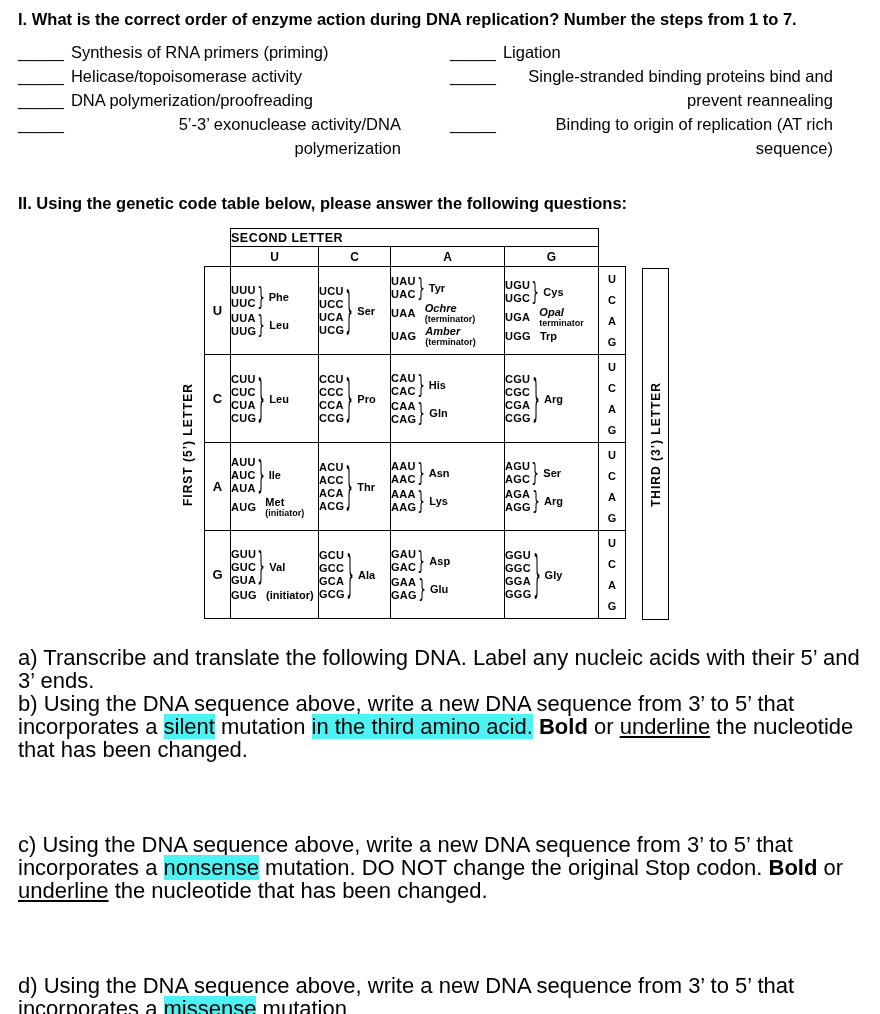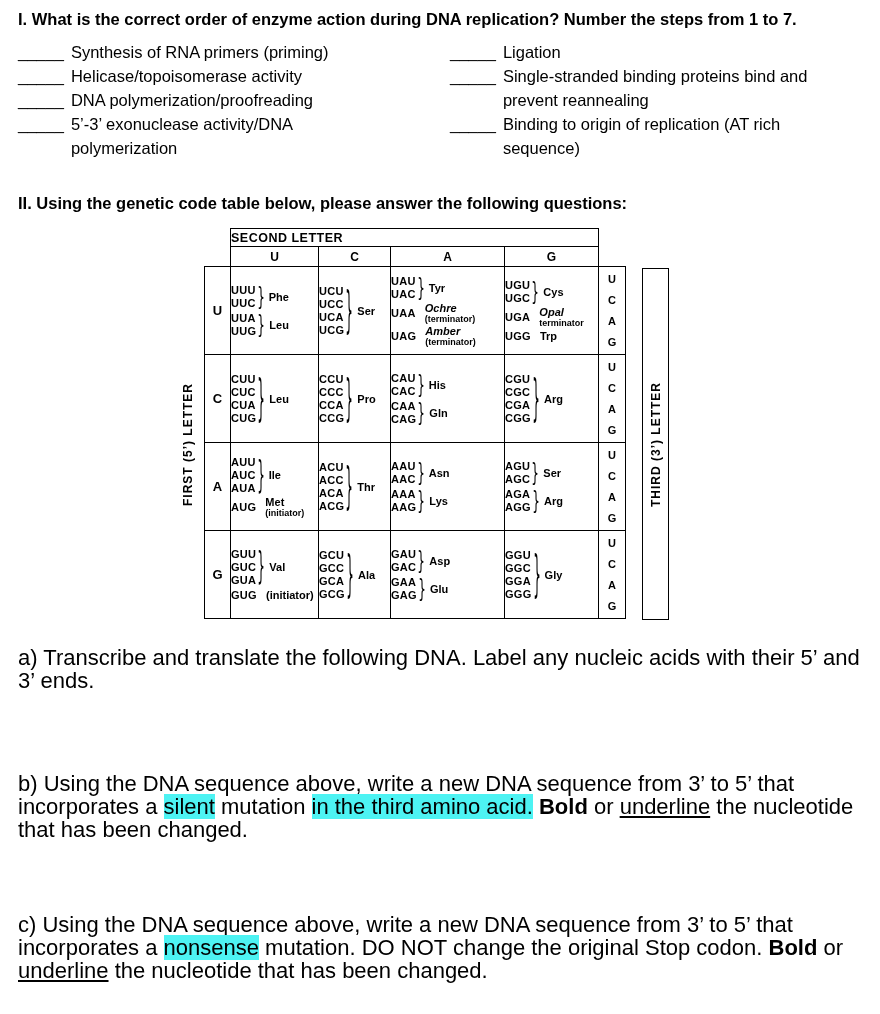--- a/index.html
+++ b/index.html
@@ -8,21 +8,21 @@
   .page { width:880px; min-height:1014px; padding:8px 18px 24px 18px; position:relative; }
 
   .h { font-weight:bold; font-size:16.5px; line-height:22px; margin:0; }
   .sp { margin-top:32px; }
 
   
   .q1 { display:flex; margin-top:10px; font-size:16.5px; }
   .q1col { display:flex; flex-direction:column; }
   .q1col.leftcol { width:432px; }
   .q1col.rightcol { width:400px; }
-  .item { display:flex; line-height:24px; }
+  .item { display:flex; line-height:24px;text-align:right; }
   .blank { white-space:pre; margin-right:7px; }
   .itext { max-width:330px; }
 
   
   .gc-wrap { display:flex; align-items:flex-start; margin:14px 0 0 160px; width:max-content; }
   .vlabel { writing-mode:vertical-rl; transform:rotate(180deg); font-weight:bold;
             font-size:12px; letter-spacing:1px; white-space:nowrap; }
   .left-label-wrap { height:352px; margin-top:40px; display:flex; align-items:center;
                      justify-content:center; margin-right:6px; width:20px; }
   .right-label-box { height:352px; margin-top:40px; border:1px solid #000; display:flex;
@@ -51,21 +51,21 @@
   .lsub { font-size:9px; line-height:10px; }
   .ital { font-style:italic; }
 
   
   .para { font-size:22px; line-height:23px; margin:0; max-width:844px; }
   .qa-para { margin-top:26px; }
   .dna-line { margin:14px 0 0 60px; font-family:"Liberation Serif", serif; font-size:16px; }
   .dna-label { font-weight:bold; margin-right:28px; font-family:"Liberation Sans", sans-serif; }
   .prime { font-weight:bold; }
   .seq { letter-spacing:3px; word-spacing:3px; margin:0 26px 0 34px; }
-  .qb-para { margin-top:80px; }
+  .qb-para { }
   .qc-para { margin-top:72px; }
   .qd-para { margin-top:72px; }
   .hl { background:var(--hl, #4DF3F3); }
   .bold { font-weight:bold; }
   .ul { text-decoration:underline; }
 </style>
 </head>
 <body>
 
 <div class="page">

